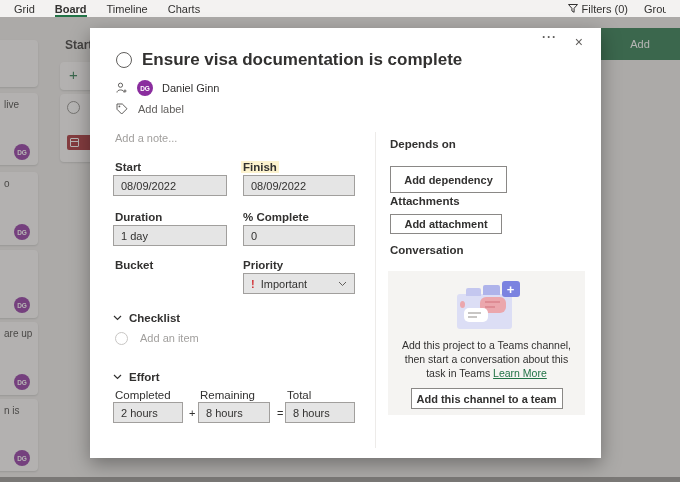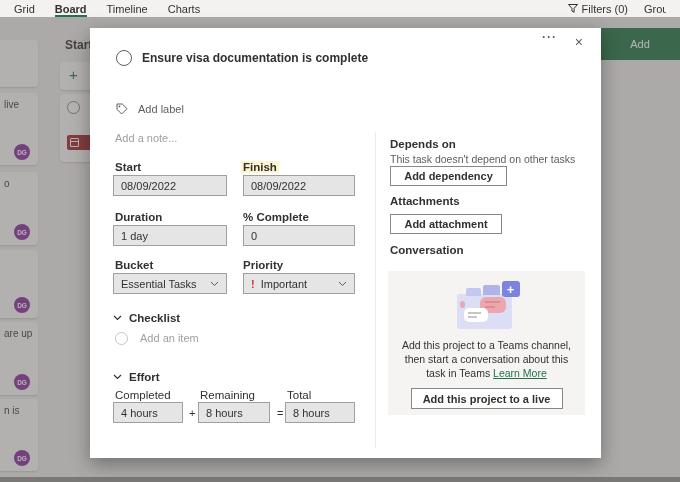--- a/index.html
+++ b/index.html
@@ -36,21 +36,21 @@
   .bottom-strip { position:absolute; left:0; bottom:0; width:680px; height:5px; background:#79777519; background:#7a7876; }
 
   
   .modal { position:absolute; left:90px; top:28px; width:511px; height:430px; background:#fff; box-shadow:0 6px 18px rgba(0,0,0,.35); z-index:10; font-size:11px; }
   .modal-ctl { position:absolute; top:6px; color:#605e5c; cursor:pointer; }
   .dots { right:44px; top:2px; font-size:12px; letter-spacing:1px; font-weight:bold; }
   .close { right:18px; font-size:14px; }
 
   .title-row { position:absolute; left:26px; top:22px; display:flex; align-items:center; gap:10px; }
   .title-circle { width:16px; height:16px; border:1.5px solid #605e5c; border-radius:50%; }
-  .modal-title { font-size:12px; font-weight:bold; }
+  .modal-title { font-size:17px; font-weight:bold; }
 
   .assignee-row { position:absolute; left:26px; top:52px; display:flex; align-items:center; gap:9px; }
   .assignee-name { font-size:11px; }
   .label-row { position:absolute; left:26px; top:75px; display:flex; align-items:center; gap:10px; color:#605e5c;text-align:center; }
 
   .note { position:absolute; left:25px; top:104px; color:#a19f9d; font-size:11px; }
 
   .fld-label { position:absolute; font-size:11.5px; font-weight:bold; }
   .fld-label.hl { background:#fdf3ce; padding:0 2px; }
   .fld-input { position:absolute; height:21px; border:1px solid #a19f9d; background:#e5e5e5; font-size:11px; display:flex; align-items:center; padding-left:7px; }
@@ -61,21 +61,21 @@
   .sec-header { position:absolute; display:flex; align-items:center; gap:7px; font-size:11.5px; font-weight:bold; cursor:pointer; }
   .additem-row { position:absolute; left:25px; display:flex; gap:12px; color:#a19f9d; }
   .additem-circle { width:13px; height:13px; border:1.5px solid #c8c6c4; border-radius:50%; }
   .op { position:absolute; font-size:11px; color:#323130; }
 
   .vdivider { position:absolute; left:285px; top:104px; width:1px; height:316px; background:#edebe9; }
 
   .r-header { position:absolute; left:300px; font-size:11.5px; font-weight:bold; }
   .r-text { position:absolute; left:300px; font-size:10.5px; color:#605e5c; }
   .btn { border:1px solid #8a8886; background:#fff; font-family:"Liberation Sans",sans-serif; font-size:11px; font-weight:bold; color:#323130; display:flex; align-items:center; justify-content:center; cursor:pointer; }
-  .dep-btn { position:absolute; left:300px; top:138px; width:117px; height:20px; }
+  .dep-btn { position:absolute; left:300px; top:138px; width:117px; height:27px; }
   .att-btn { position:absolute; left:300px; top:186px; width:112px; height:20px; }
 
   .conv-panel { position:absolute; left:298px; top:243px; width:197px; height:144px; background:#f5f4f2; display:flex; flex-direction:column; align-items:center; }
   .illus { position:relative; width:70px; height:50px; margin-top:10px; }
   .folder-body { position:absolute; left:5px; top:13px; width:55px; height:35px; background:#dcdef5; border-radius:3px; }
   .folder-tab1 { position:absolute; left:14px; top:7px; width:15px; height:8px; background:#c4c7ef; border-radius:2px 2px 0 0; }
   .folder-tab2 { position:absolute; left:31px; top:4px; width:17px; height:10px; background:#aeb3ea; border-radius:2px 2px 0 0; }
   .plus-tile { position:absolute; right:2px; top:0; width:18px; height:16px; background:#7b83e0; border-radius:3px; color:#fff; font-size:13px; font-weight:bold; display:flex; align-items:center; justify-content:center; }
   .bubble-pink { position:absolute; left:28px; top:16px; width:26px; height:16px; background:#eba7ad; border-radius:6px; }
   .bubble-pink::before { content:""; position:absolute; left:5px; top:4px; width:15px; height:2px; background:#de8c94; }
@@ -162,20 +162,31 @@
 <div class="modal">
 
   <div class="modal-ctl dots">···</div>
   <div class="modal-ctl close">×</div>
 
   <div class="title-row">
     <span class="title-circle"></span>
     <span class="modal-title">Ensure visa documentation is complete</span>
   </div>
 
+  <div class="assignee-row">
+    <span>
+      <svg class="icon-svg" width="12" height="12" viewBox="0 0 12 12">
+          <circle cx="4.5" cy="3.2" r="2.1" fill="none" stroke="#605e5c" stroke-width="1"></circle>
+          <path d="M1 10.5 c0-3.4 7-3.4 7 0" fill="none" stroke="#605e5c" stroke-width="1"></path>
+          <path d="M9 7.5 v3 M7.5 9 h3" stroke="#605e5c" stroke-width="1"></path>
+        </svg>
+    </span>
+    <span class="avatar">DG</span>
+    <span class="assignee-name">Daniel Ginn</span>
+  </div>
 
   <div class="label-row">
     <span>
       <svg class="icon-svg" width="12" height="12" viewBox="0 0 12 12">
           <path d="M6.3 1 L11 5.7 L5.7 11 L1 6.3 L1 1 Z" fill="none" stroke="#605e5c" stroke-width="1"></path>
           <circle cx="3.4" cy="3.4" r="0.9" fill="#605e5c"></circle>
         </svg>
     </span>
     <span>Add label</span>
   </div>
@@ -186,28 +197,20 @@
   <div class="fld-input" style="left:23px; top:147px; width:114px;">08/09/2022</div>
   <div class="fld-label hl" style="left:151px; top:133px;">Finish</div>
   <div class="fld-input" style="left:153px; top:147px; width:112px;">08/09/2022</div>
 
   <div class="fld-label" style="left:25px; top:183px;">Duration</div>
   <div class="fld-input" style="left:23px; top:197px; width:114px;">1 day</div>
   <div class="fld-label" style="left:153px; top:183px;">% Complete</div>
   <div class="fld-input" style="left:153px; top:197px; width:112px;">0</div>
 
   <div class="fld-label" style="left:25px; top:231px;">Bucket</div>
-  <div class="fld-input fld-select" style="left:23px; top:245px; width:114px;">
-    <span>Essential Tasks</span>
-    <span class="sel-chevron">
-      <svg class="icon-svg" width="9" height="6" viewBox="0 0 9 6">
-          <polyline points="1,1 4.5,4.5 8,1" fill="none" stroke="#605e5c" stroke-width="1"></polyline>
-        </svg>
-    </span>
-  </div>
   <div class="fld-label" style="left:153px; top:231px;">Priority</div>
   <div class="fld-input fld-select" style="left:153px; top:245px; width:112px;">
     <span class="excl">!</span>
     <span>Important</span>
     <span class="sel-chevron">
       <svg class="icon-svg" width="9" height="6" viewBox="0 0 9 6">
           <polyline points="1,1 4.5,4.5 8,1" fill="none" stroke="#605e5c" stroke-width="1"></polyline>
         </svg>
     </span>
   </div>
@@ -227,32 +230,31 @@
 
   <div class="sec-header" style="left:23px; top:343px;">
     <span>
       <svg class="icon-svg" width="9" height="6" viewBox="0 0 9 6">
           <polyline points="1,1 4.5,4.5 8,1" fill="none" stroke="#323130" stroke-width="1.2"></polyline>
         </svg>
     </span>
     <span>Effort</span>
   </div>
   <div class="fld-label" style="left:25px; top:361px; font-weight:normal;">Completed</div>
-  <div class="fld-input" style="left:23px; top:374px; width:70px;">4 hours</div>
+  <div class="fld-input" style="left:23px; top:374px; width:70px;">2 hours</div>
   <div class="op" style="left:99px; top:379px;">+</div>
   <div class="fld-label" style="left:110px; top:361px; font-weight:normal;">Remaining</div>
   <div class="fld-input" style="left:108px; top:374px; width:72px;">8 hours</div>
   <div class="op" style="left:187px; top:379px;">=</div>
   <div class="fld-label" style="left:197px; top:361px; font-weight:normal;">Total</div>
   <div class="fld-input" style="left:195px; top:374px; width:70px;">8 hours</div>
 
   <div class="vdivider"></div>
 
   <div class="r-header" style="top:110px;">Depends on</div>
-  <div class="r-text" style="top:125px;">This task doesn't depend on other tasks</div>
   <div class="btn dep-btn">Add dependency</div>
 
   <div class="r-header" style="top:167px;">Attachments</div>
   <div class="btn att-btn">Add attachment</div>
 
   <div class="r-header" style="top:216px;">Conversation</div>
   <div class="conv-panel">
     <div class="illus">
       <span class="folder-body"></span>
       <span class="folder-tab1"></span>
@@ -261,16 +263,16 @@
       <span class="bubble-pink"></span>
       <span class="pink-dot"></span>
       <span class="bubble-white"></span>
     </div>
     <div class="conv-text">
       <span>Add this project to a Teams channel,</span><br>
       <span>then start a conversation about this</span><br>
       <span>task in Teams</span>
       <span class="learn-more">Learn More</span>
     </div>
-    <div class="btn conv-btn">Add this project to a live</div>
+    <div class="btn conv-btn">Add this channel to a team</div>
   </div>
 
 </div>
 
 </body></html>

